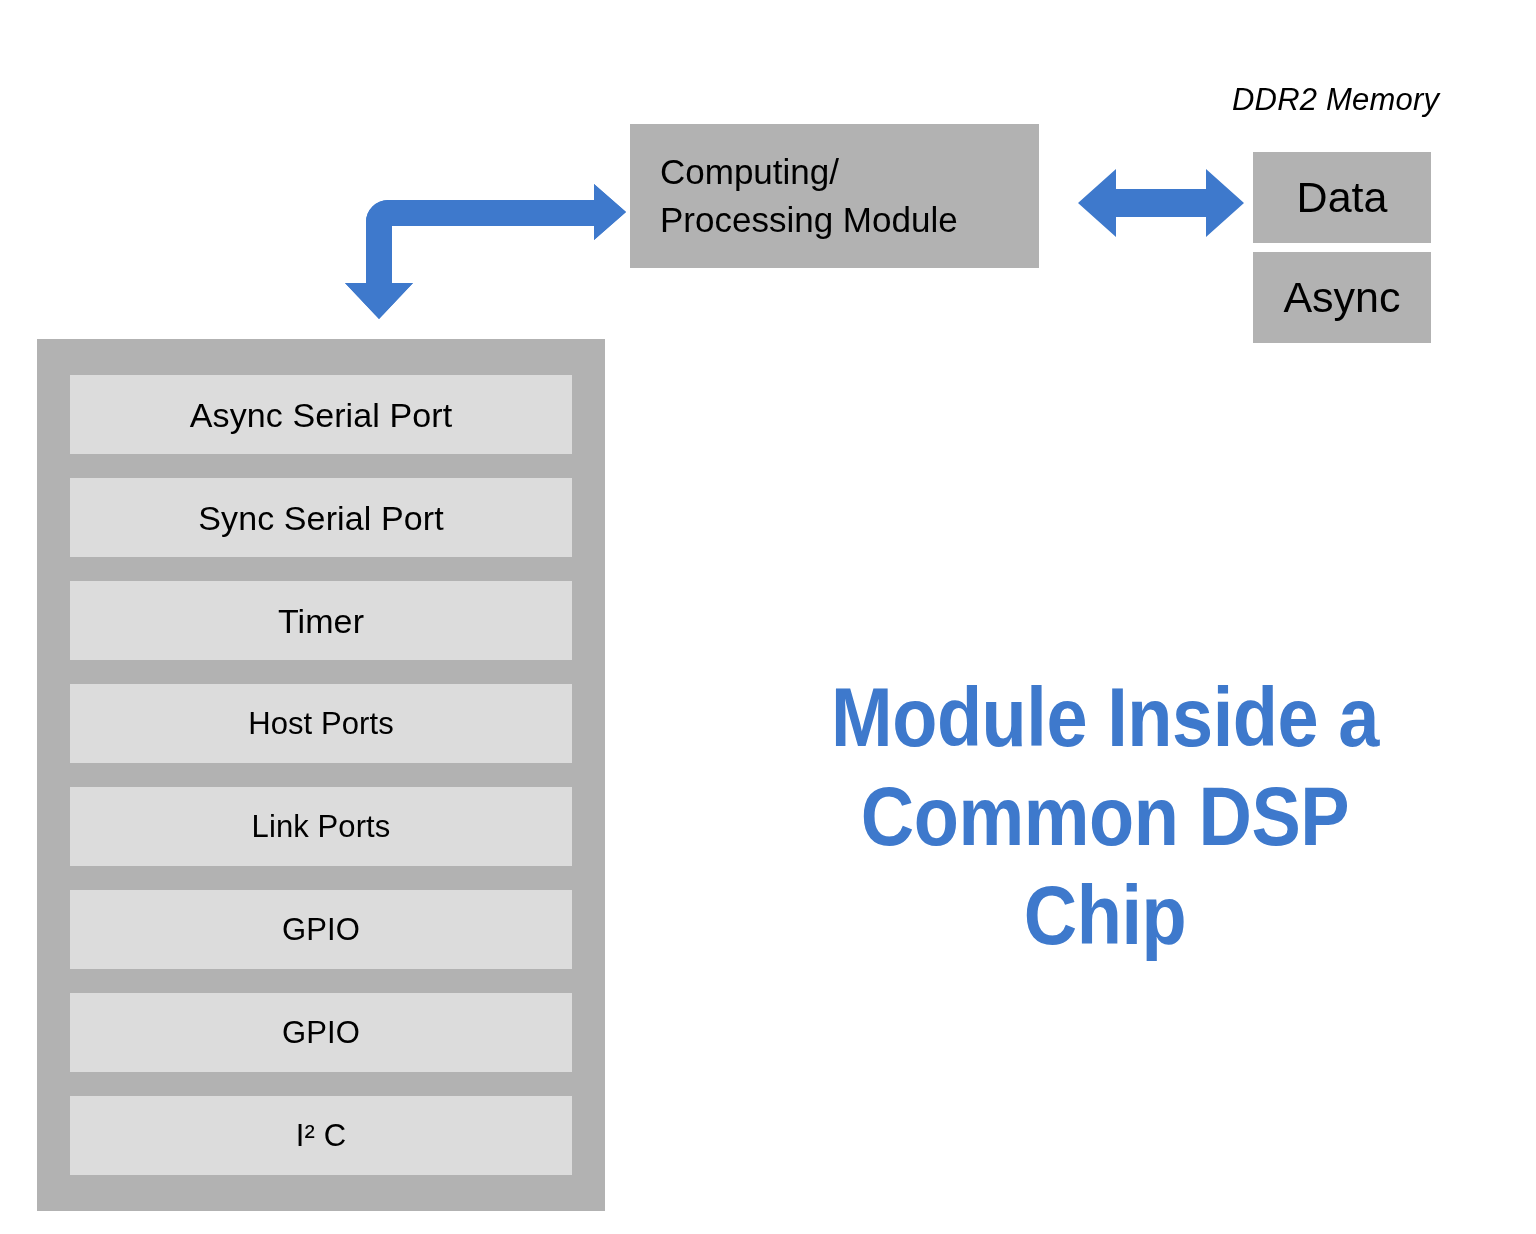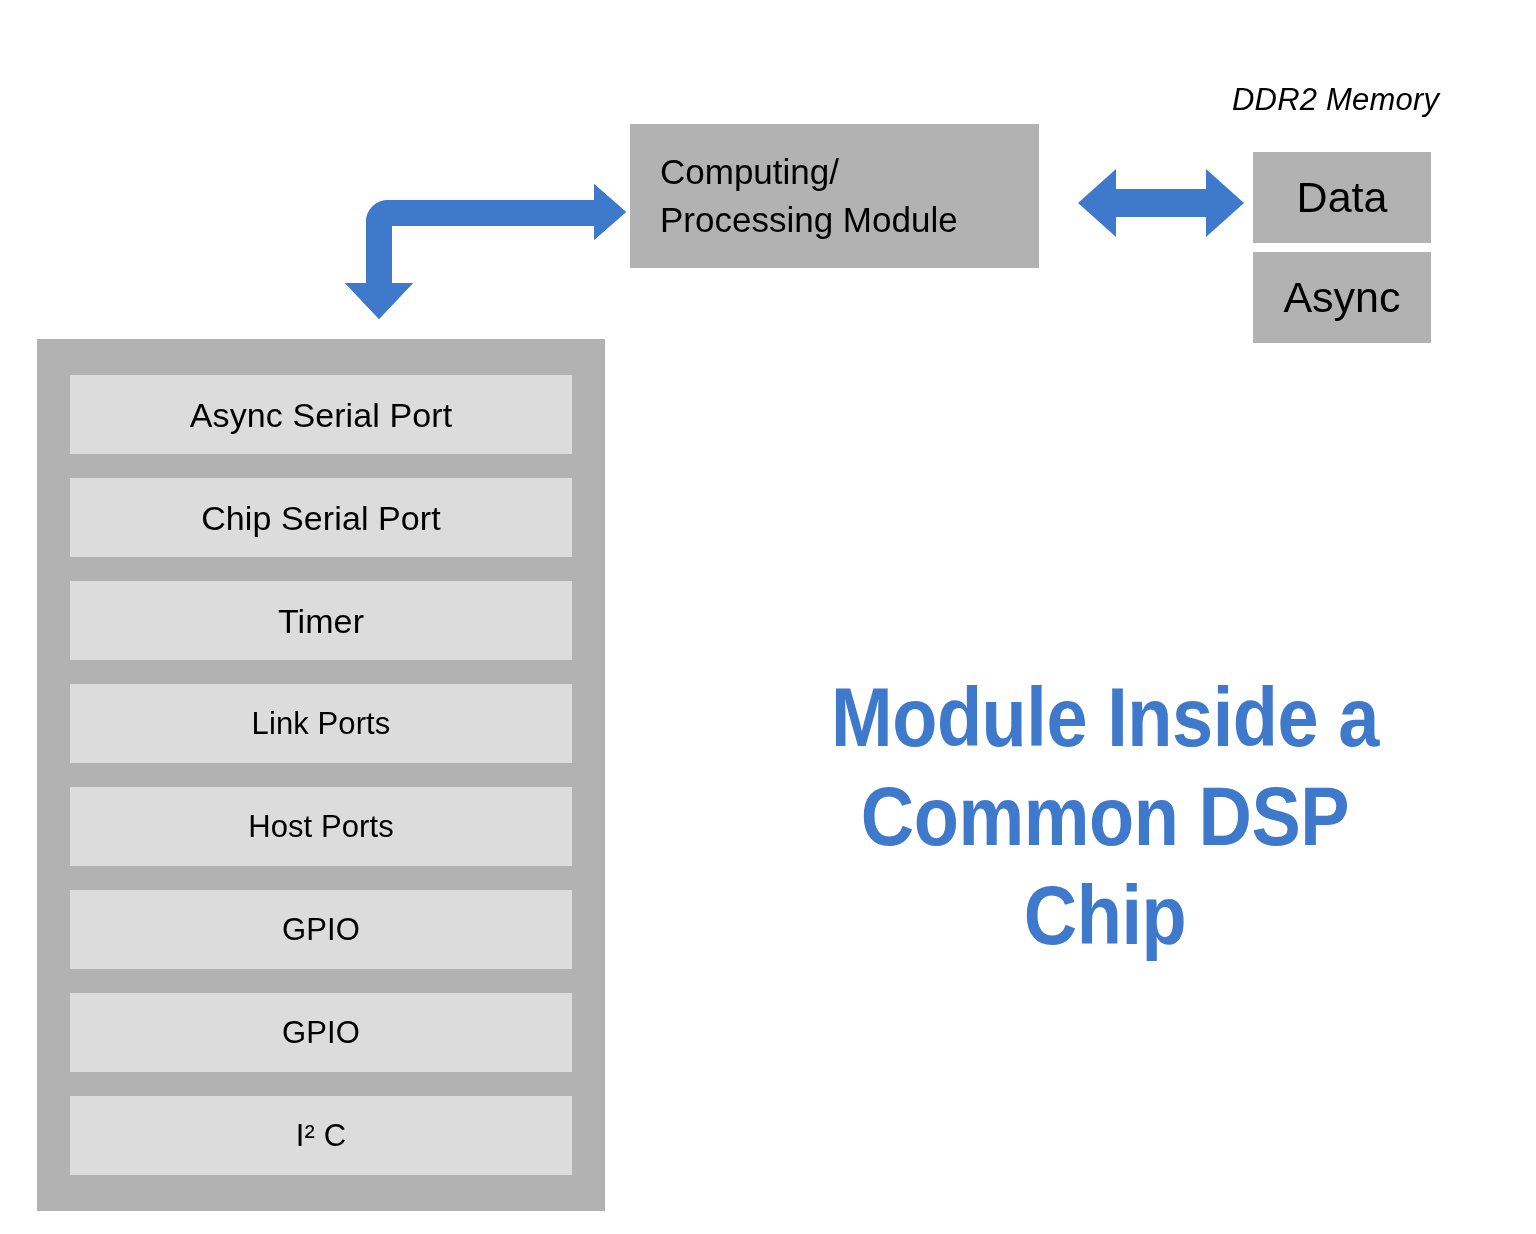--- a/index.html
+++ b/index.html
@@ -116,30 +116,30 @@
 </style>
 </head>
 <body>
 
 <div id="peripheral-block">
   <div class="periph-list">
     <div class="periph-item">
       <span>Async Serial Port</span>
     </div>
     <div class="periph-item">
-      <span>Chip Serial Port</span>
+      <span>Sync Serial Port</span>
     </div>
     <div class="periph-item">
       <span>Timer</span>
     </div>
     <div class="periph-item small">
+      <span>Host Ports</span>
+    </div>
+    <div class="periph-item small">
       <span>Link Ports</span>
-    </div>
-    <div class="periph-item small">
-      <span>Host Ports</span>
     </div>
     <div class="periph-item small">
       <span>GPIO</span>
     </div>
     <div class="periph-item small">
       <span>GPIO</span>
     </div>
     <div class="periph-item small">
       <span>I² C</span>
     </div>

